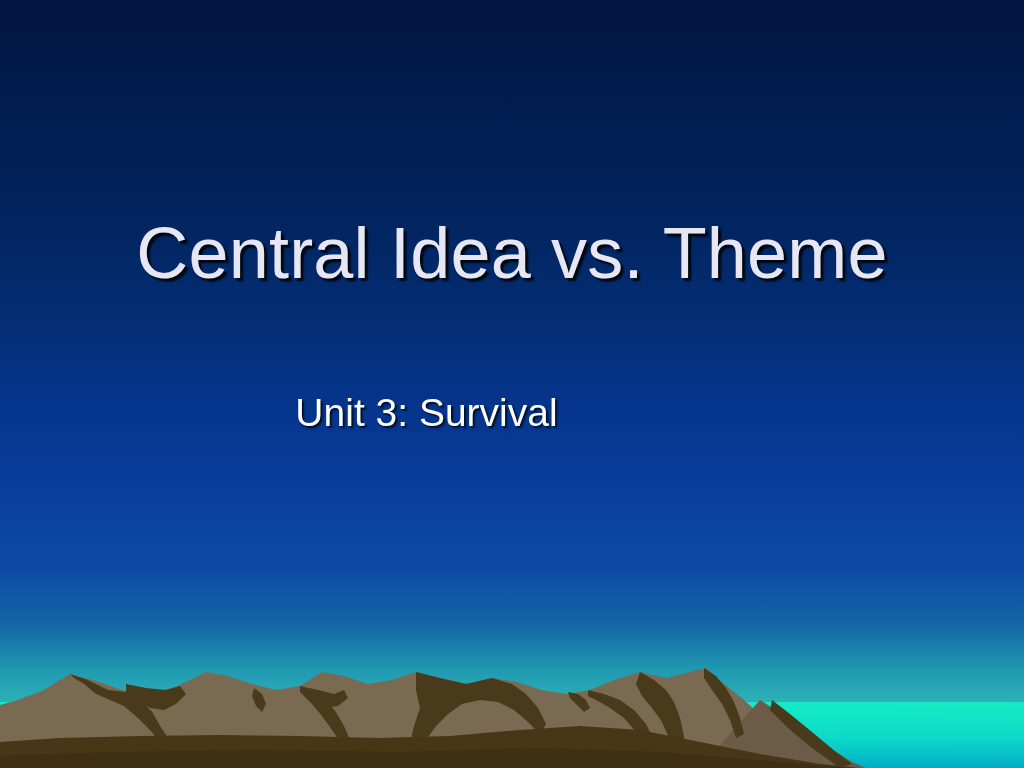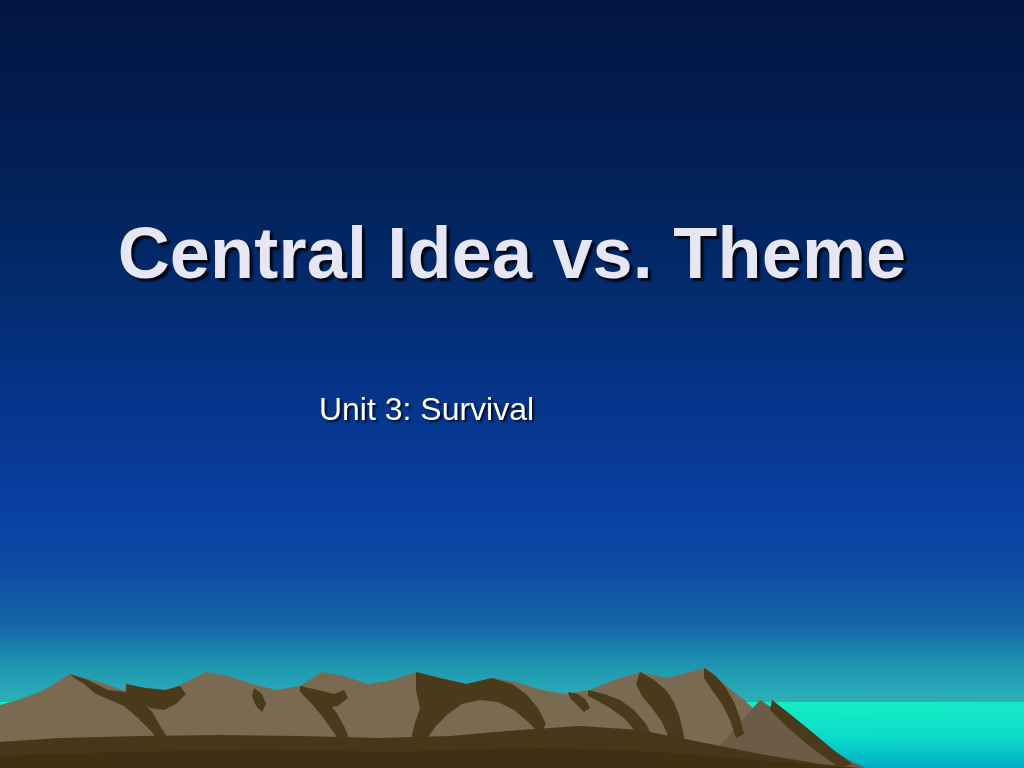--- a/index.html
+++ b/index.html
@@ -74,34 +74,34 @@
   }
 
   #title {
     position: absolute;
     left: 0;
     top: 216px;
     width: 1024px;
     text-align: center;
     font-size: 72px;
     line-height: 1.05;
-    font-weight: bold;
+    font-weight: normal;
     letter-spacing: .2px;
     color: #E6E6F4;
     text-shadow: 3px 3px 2px rgba(0,0,0,.85);
     white-space: nowrap;
   }
 
   #subtitle {
     position: absolute;
     left: 0;
     top: 391px;
     width: 853px;
     text-align: center;
-    font-size: 32px;
+    font-size: 39px;
     font-weight: normal;
     color: #FFFFFF;
     text-shadow: 2px 2px 2px rgba(0,0,0,.75);
     white-space: nowrap;
   }
 </style>
 </head>
 <body>
 
 <div id="slide">

